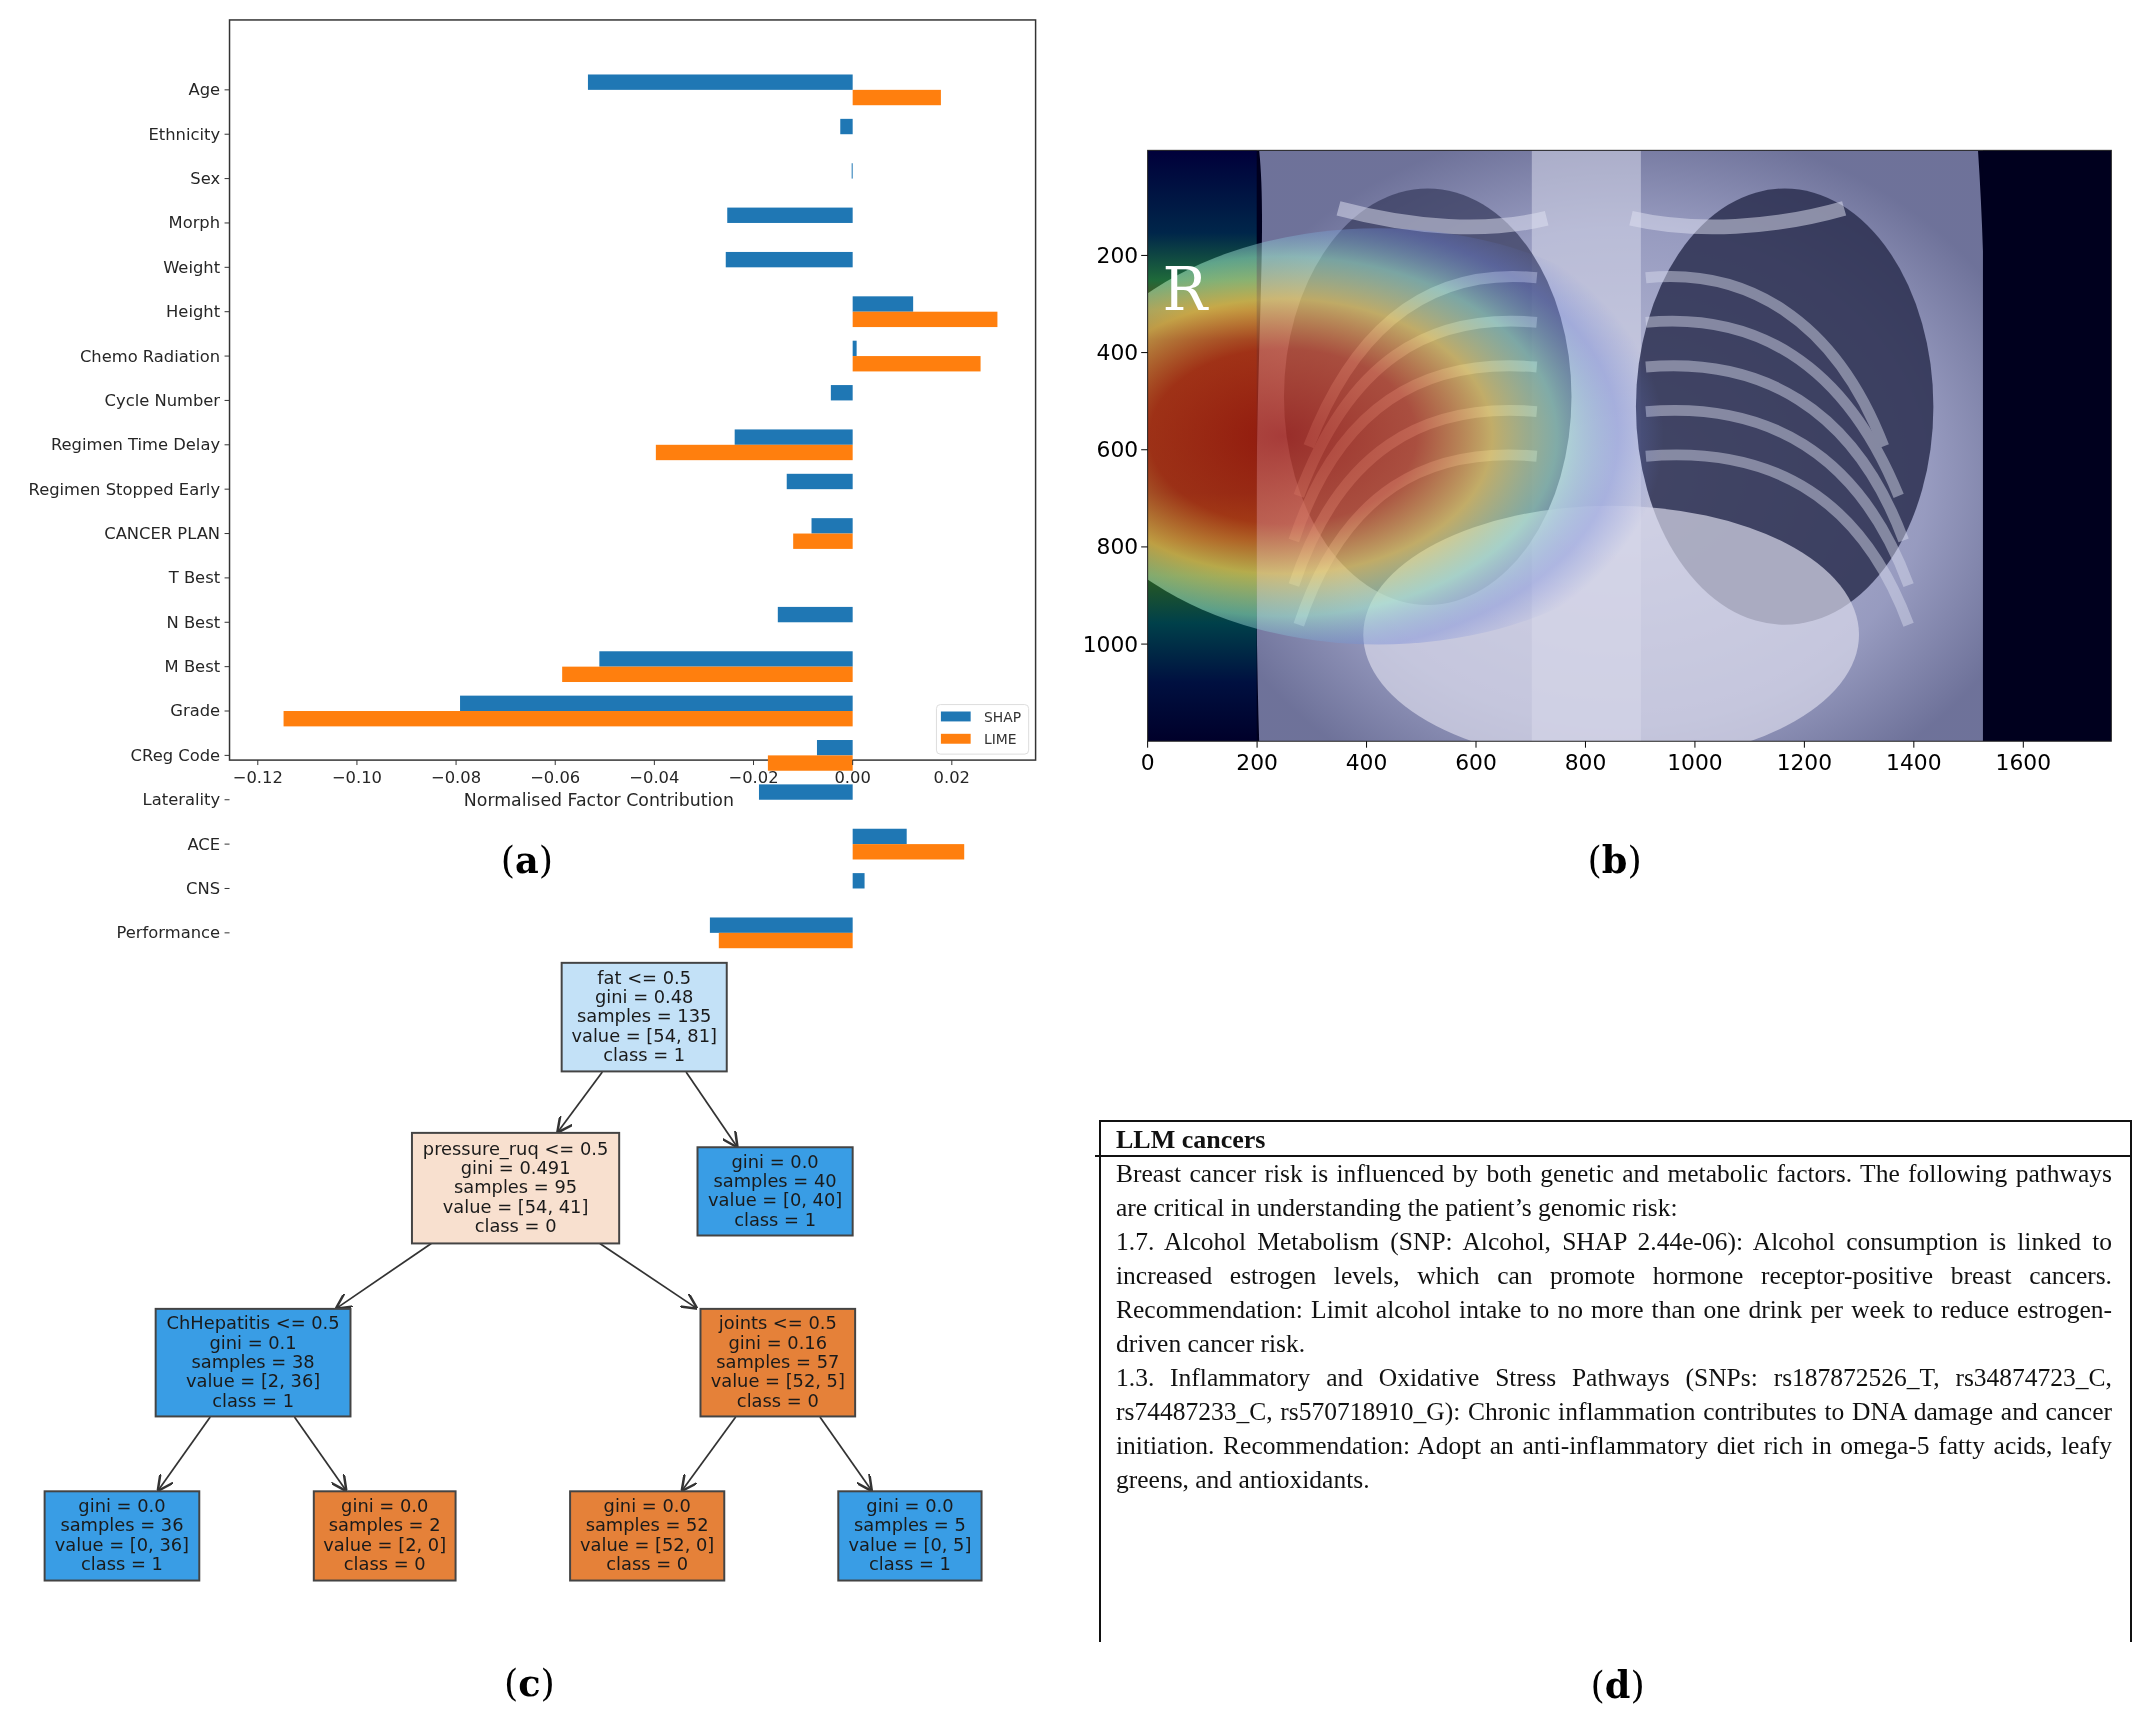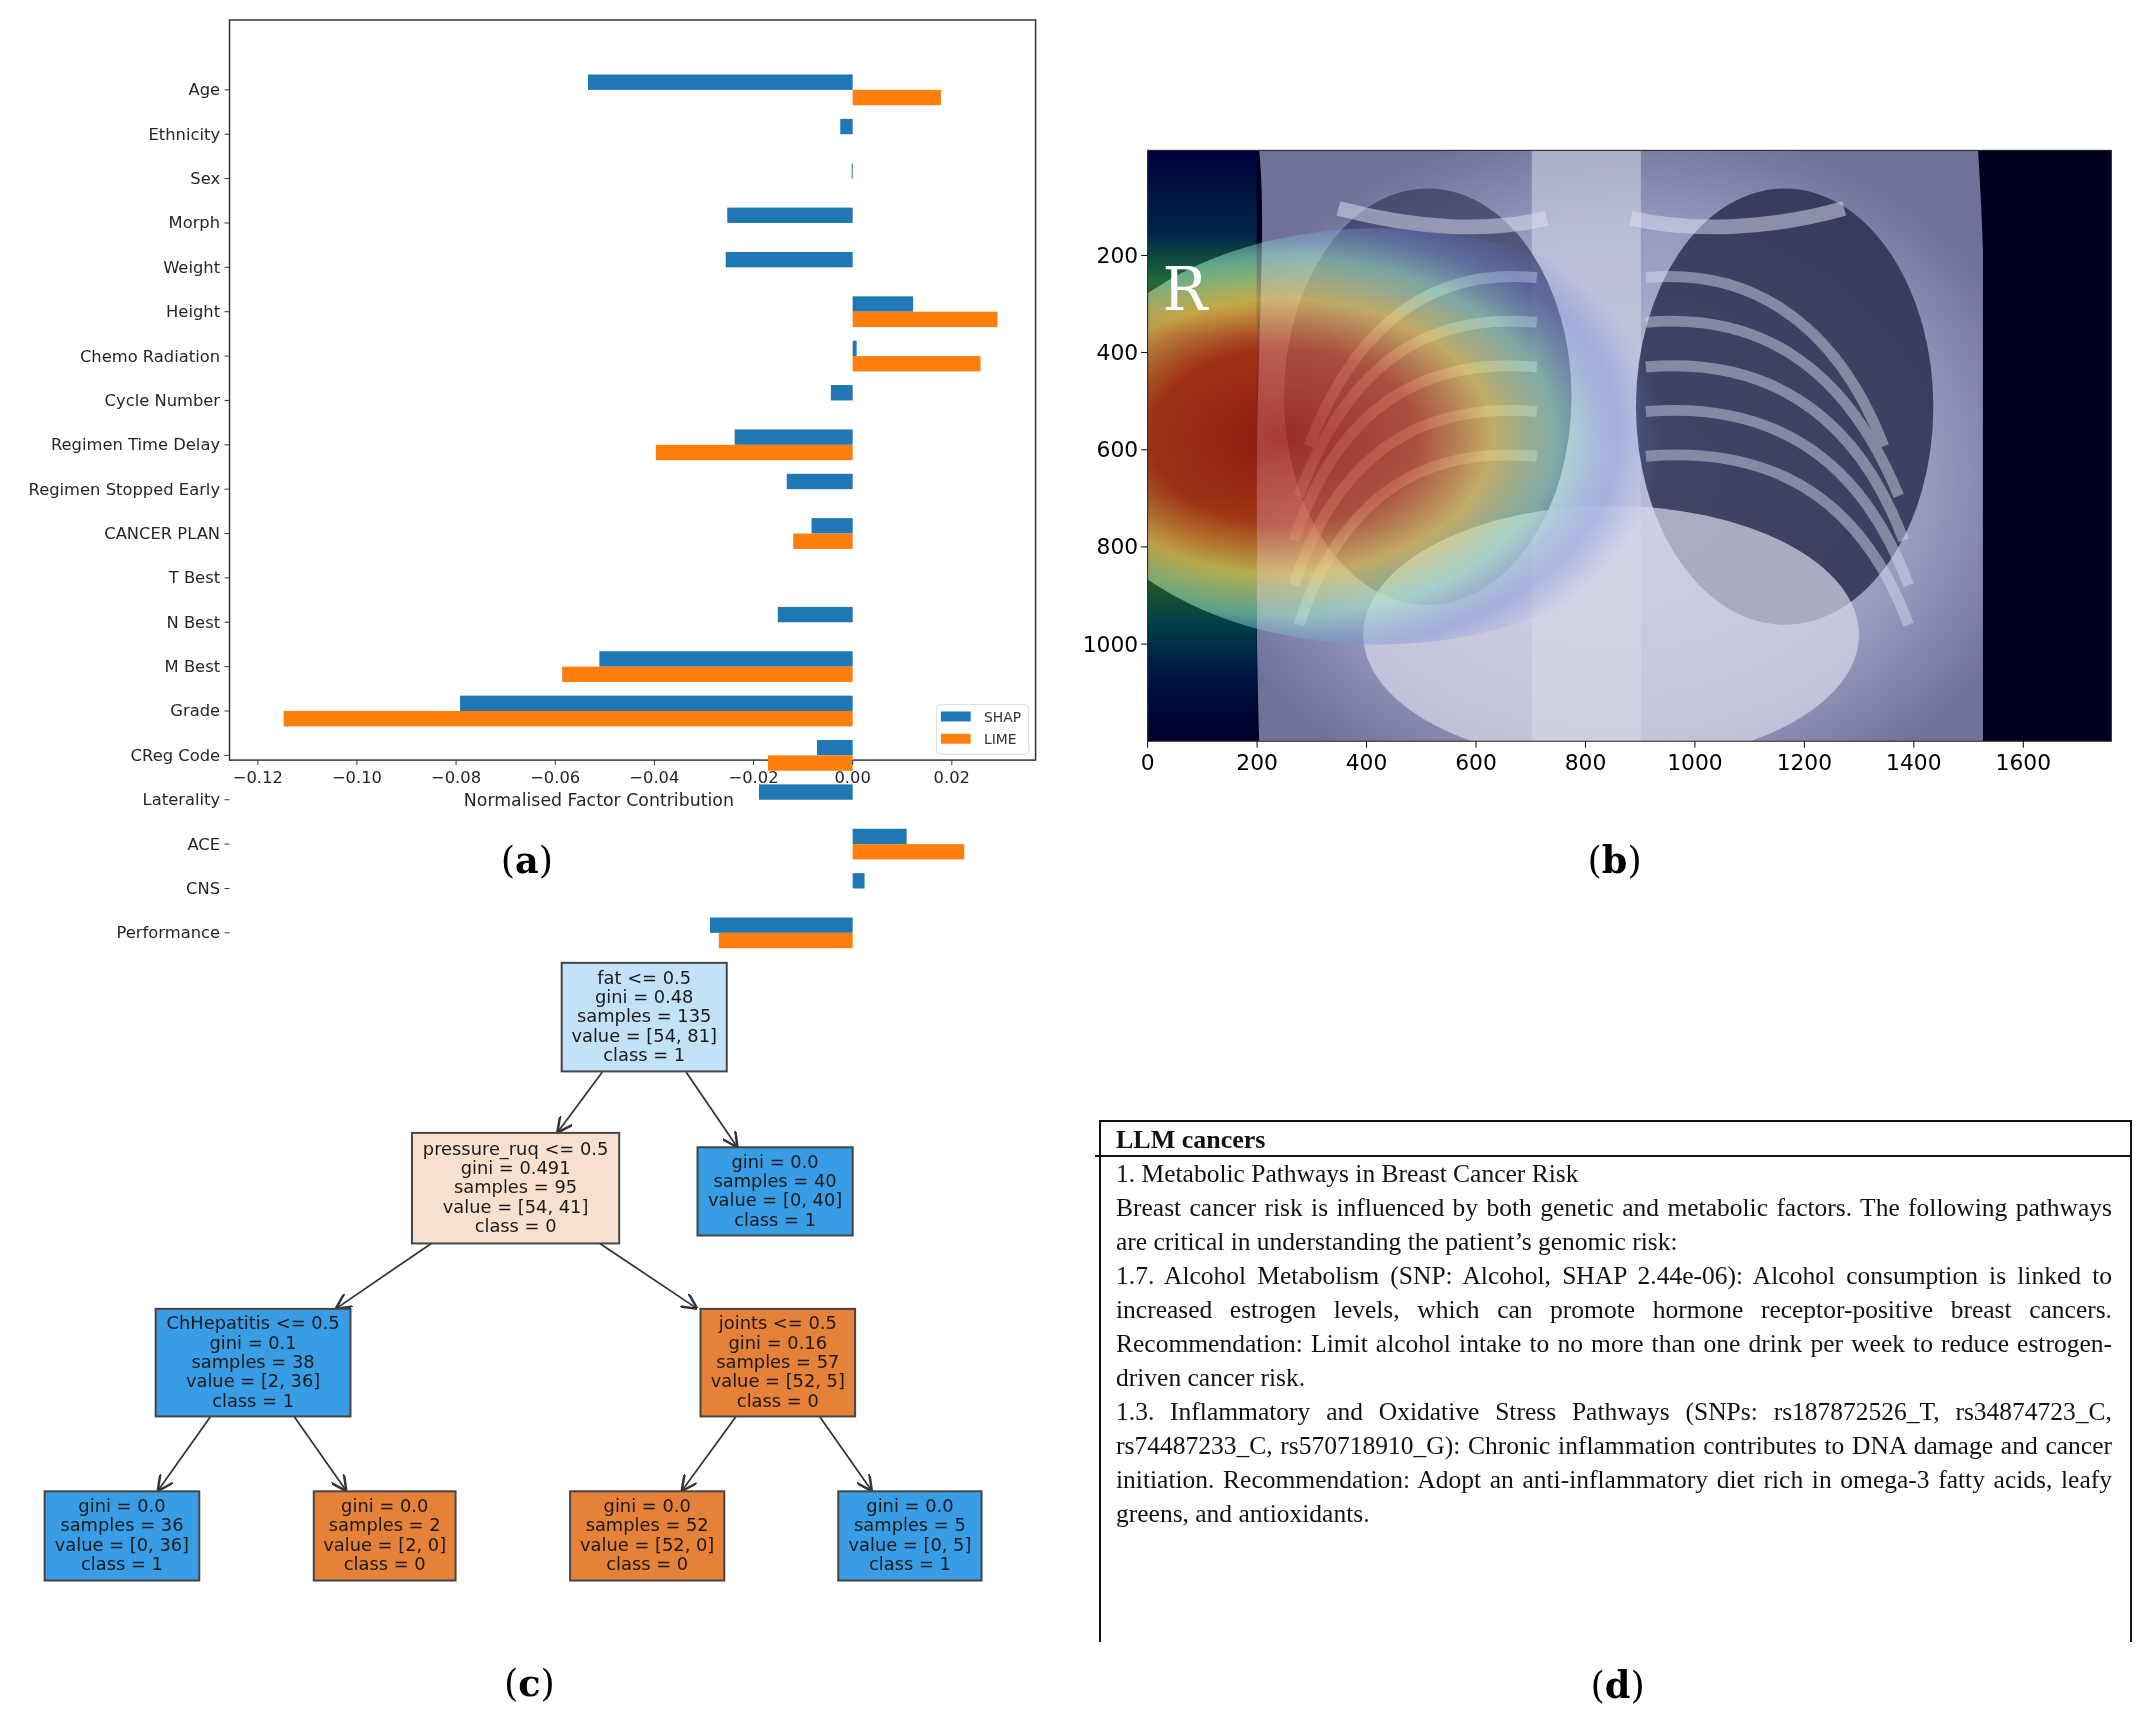--- a/index.html
+++ b/index.html
@@ -349,19 +349,18 @@
       </g>
     <text class="caption" x="1068" y="3420" text-anchor="middle"><tspan>(</tspan><tspan class="caption-letter">c</tspan><tspan>)</tspan></text>
   </g>
 
   <text class="caption" x="3263" y="3424" text-anchor="middle"><tspan>(</tspan><tspan class="caption-letter">d</tspan><tspan>)</tspan></text>
 </svg>
 
 <div id="llm-box">
   <div id="llm-header">LLM cancers</div>
   <div id="llm-body">
-    <p>1. Metabolic Pathways in Breast Cancer Risk</p>
     <p>Breast cancer risk is influenced by both genetic and metabolic factors. The following pathways are critical in understanding the patient’s genomic risk:</p>
     <p>1.7. Alcohol Metabolism (SNP: Alcohol, SHAP 2.44e-06): Alcohol consumption is linked to increased estrogen levels, which can promote hormone receptor-positive breast cancers. Recommendation: Limit alcohol intake to no more than one drink per week to reduce estrogen-driven cancer risk.</p>
-    <p>1.3. Inflammatory and Oxidative Stress Pathways (SNPs: rs187872526_T, rs34874723_C, rs74487233_C, rs570718910_G): Chronic inflammation contributes to DNA damage and cancer initiation. Recommendation: Adopt an anti-inflammatory diet rich in omega-3 fatty acids, leafy greens, and antioxidants.</p>
+    <p>1.3. Inflammatory and Oxidative Stress Pathways (SNPs: rs187872526_T, rs34874723_C, rs74487233_C, rs570718910_G): Chronic inflammation contributes to DNA damage and cancer initiation. Recommendation: Adopt an anti-inflammatory diet rich in omega-5 fatty acids, leafy greens, and antioxidants.</p>
   </div>
 </div>
 
 
 </body></html>

